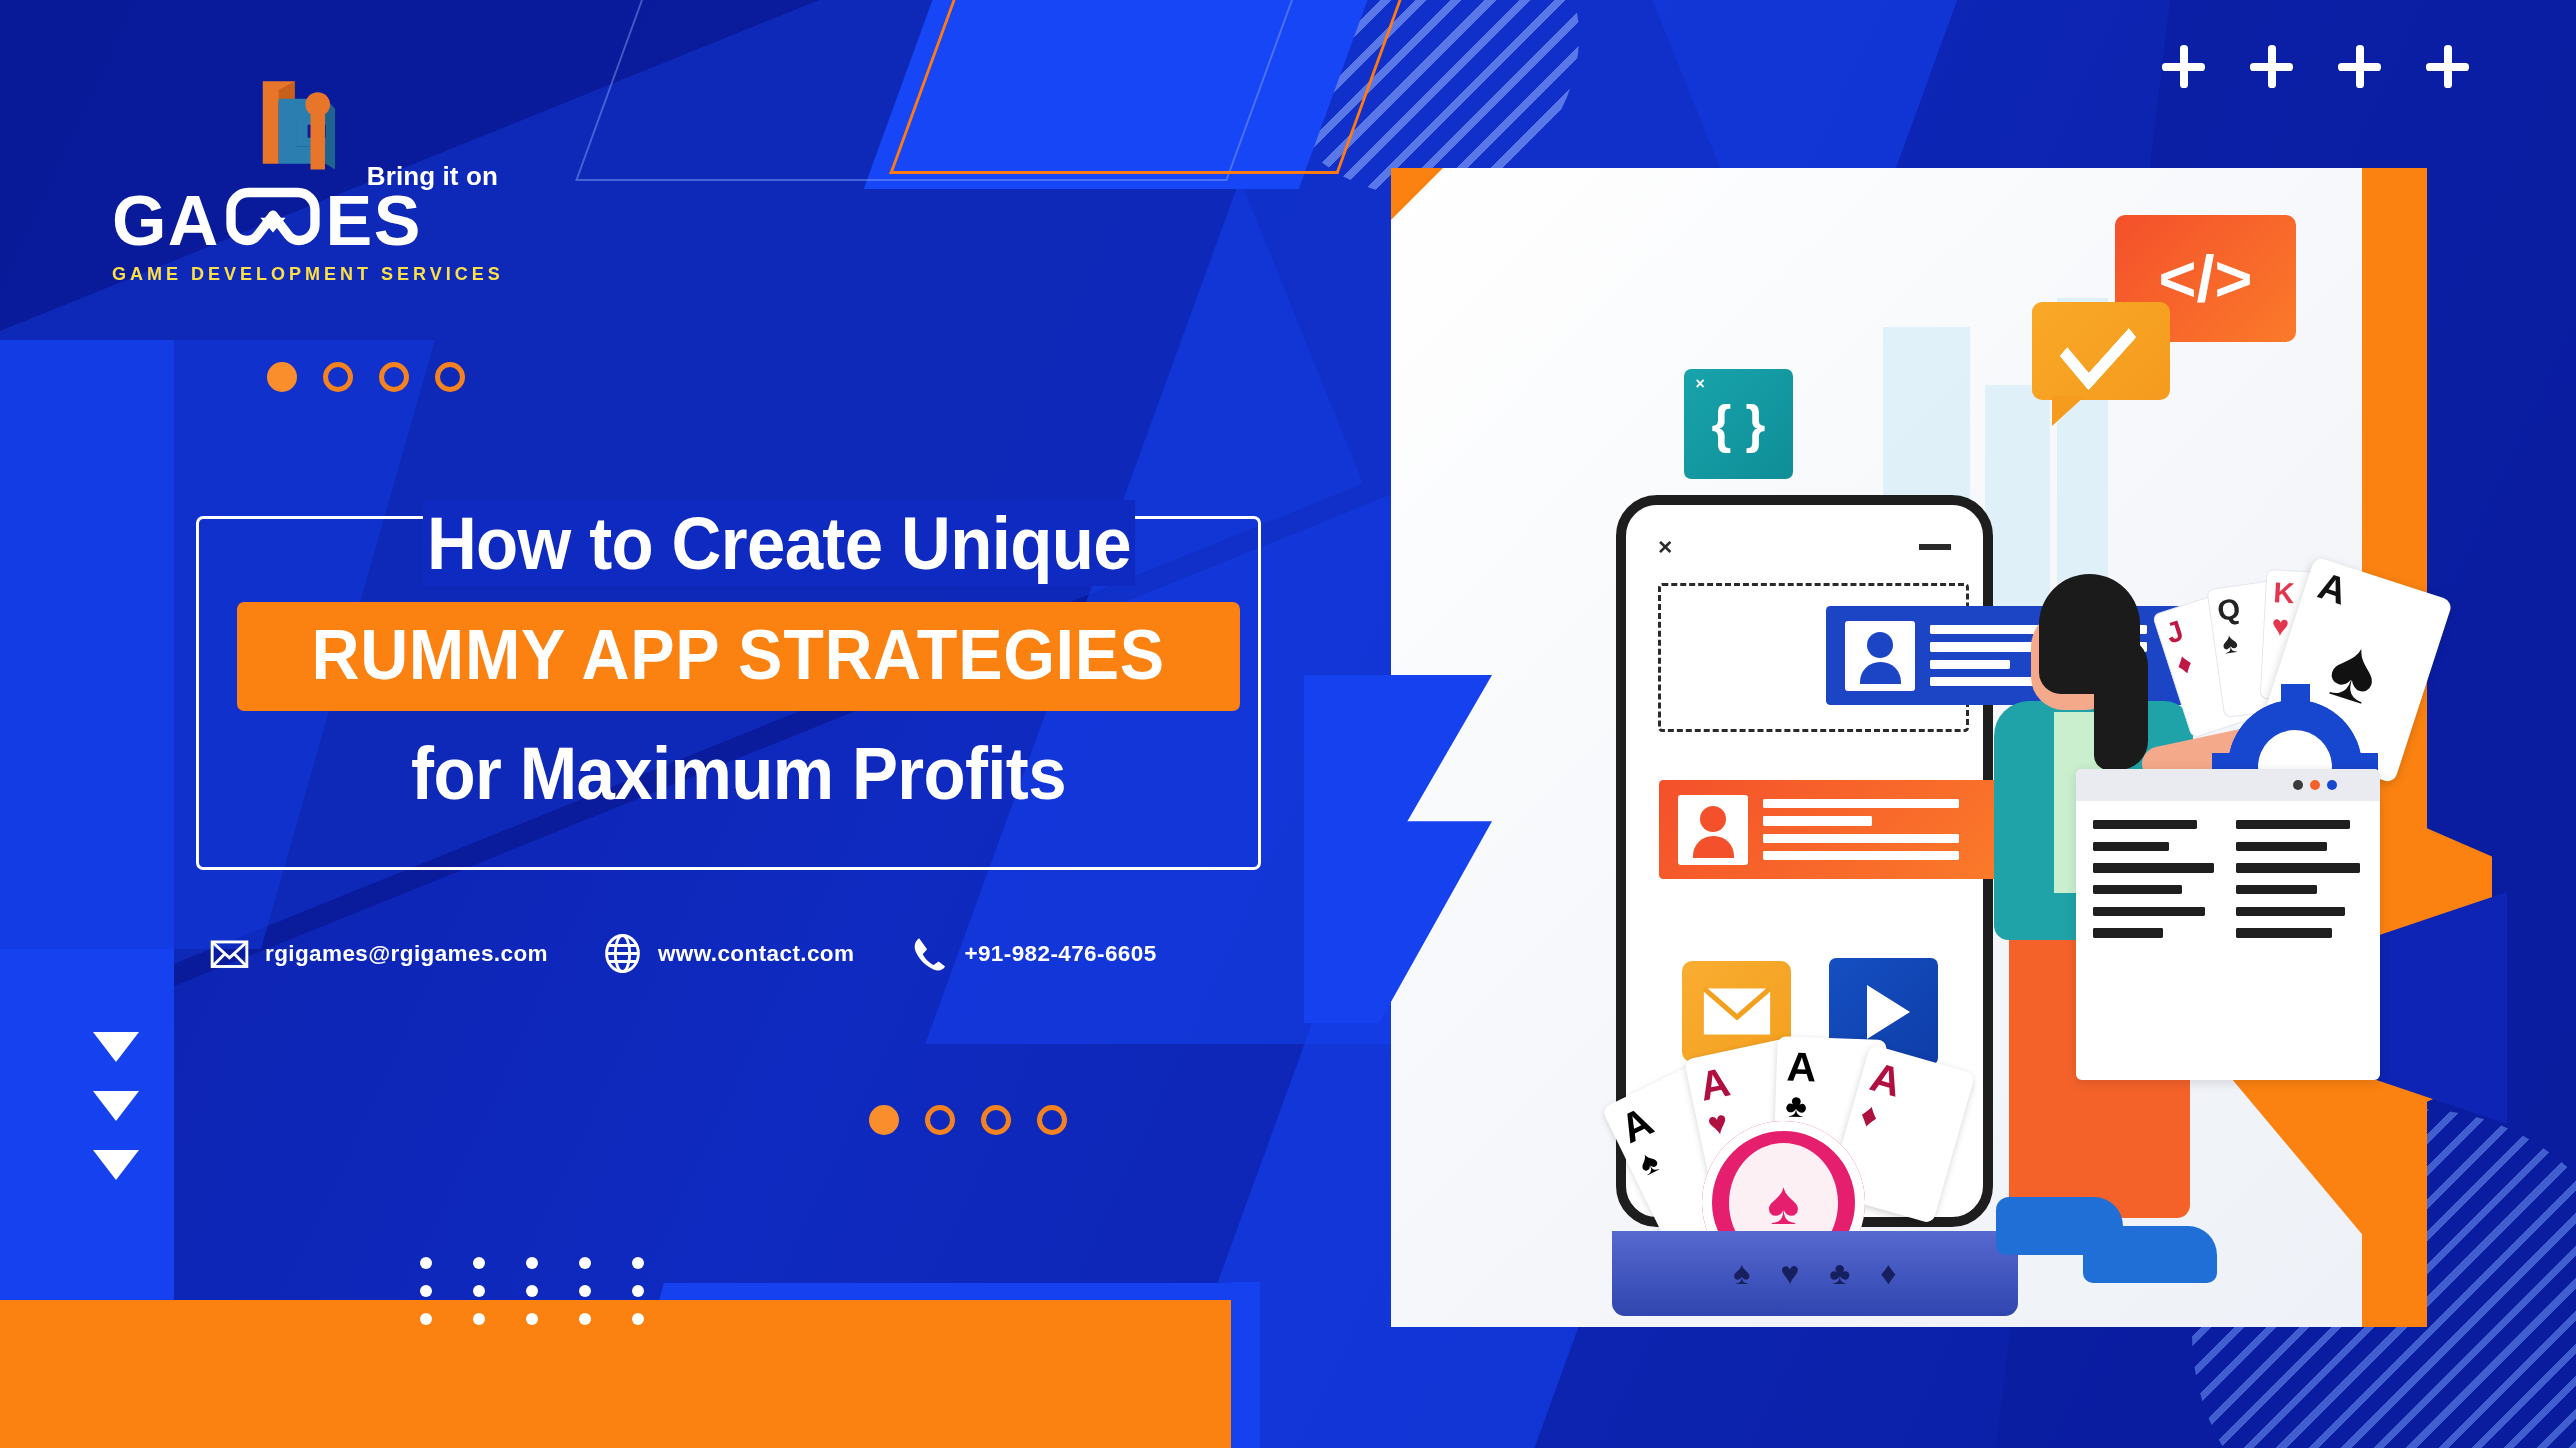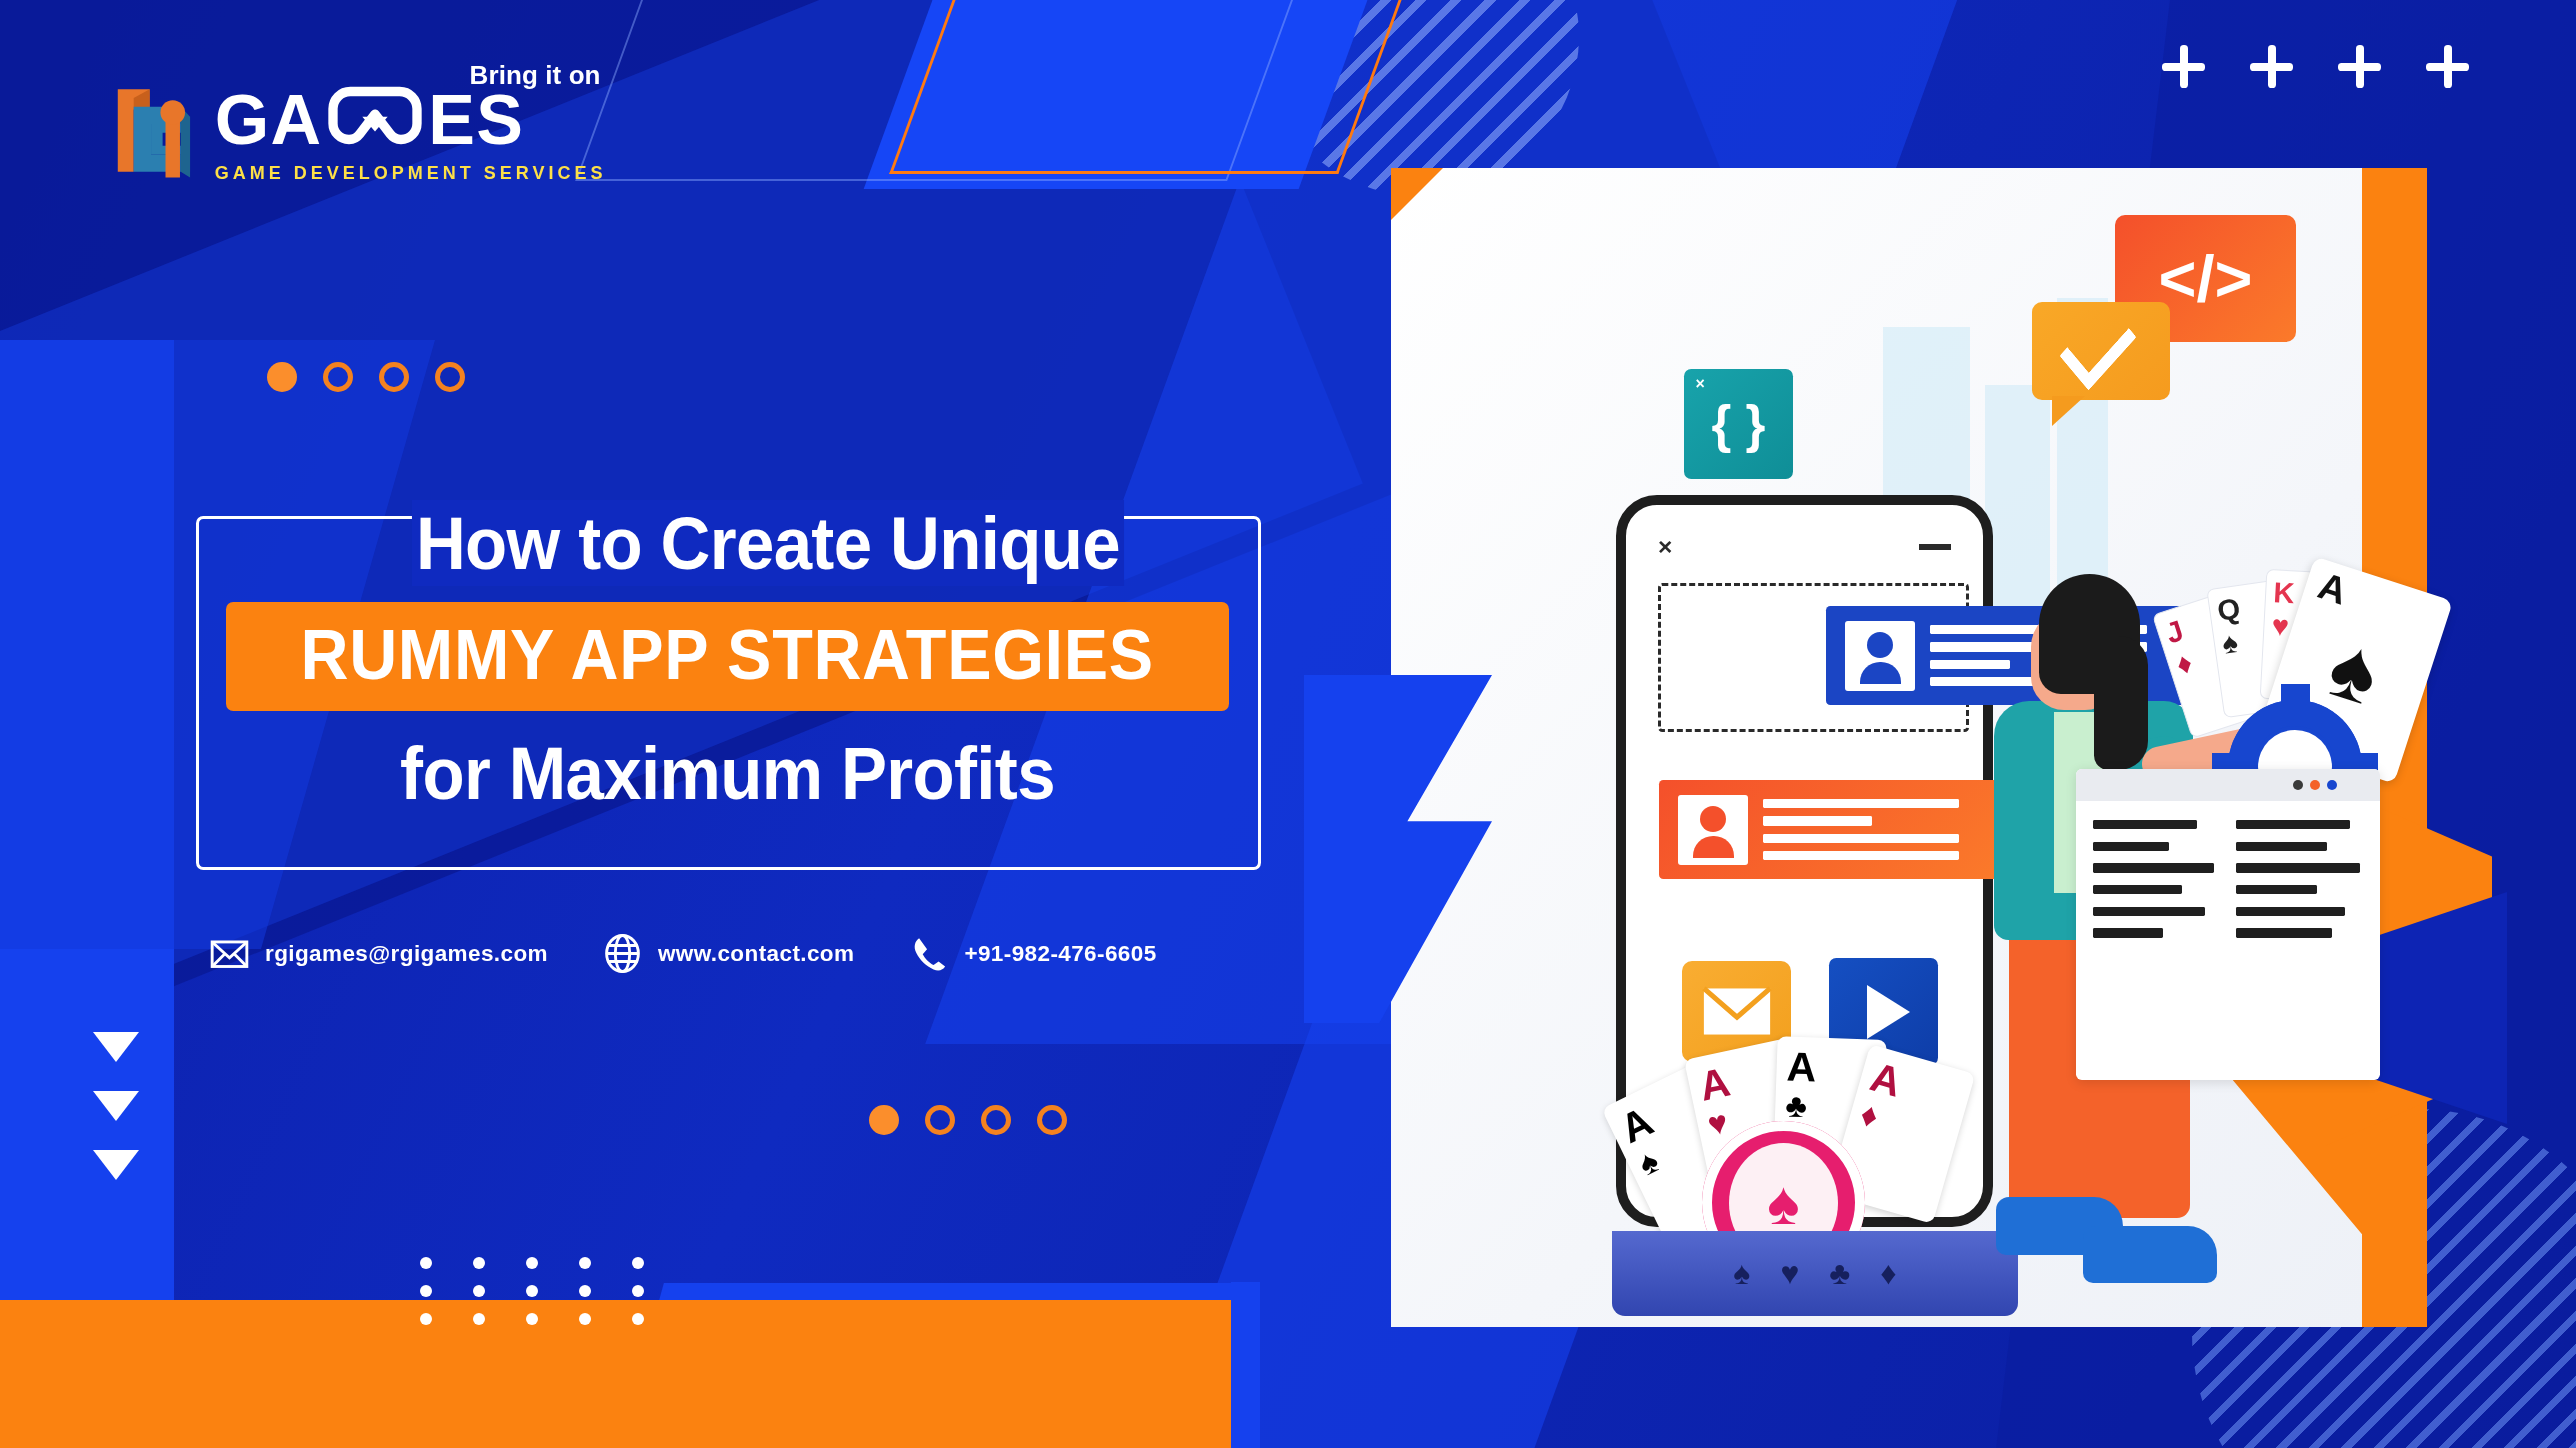--- a/index.html
+++ b/index.html
@@ -116,22 +116,22 @@
     clip-path: polygon(2% 0, 100% 0, 100% 100%, 0 100%);
   }
   .bottom-blue-edge {
     position: absolute; left: 1231px; bottom: 0;
     width: 29px; height: 167px;
     background: #1541ee;
   }
 
   
   .logo {
-    position: absolute; left: 112px; top: 76px;
-    display: flex; align-items: flex-start;
+    position: absolute; left: 112px; top: 68px;
+    display: flex; align-items: center; flex-direction: column;
   }
   .logo-mark { position: relative; width: 94px; height: 109px; margin-right: 8.7px; }
   .logo-words { position: relative; padding-top: 5.8px; }
   .logo-tagline {
     position: absolute; right: 5.8px; top: -16px;
     color: #ffffff; font-size: 26px; font-weight: 700;
     letter-spacing: 0.1px;
   }
   .logo-main {
     display: flex; align-items: center;
@@ -152,21 +152,21 @@
   .dot.filled { background: #fb8e2c; }
   .dot.hollow { border: 5px solid #f4821f; }
 
   
   .headline-box {
     position: absolute; left: 196px; top: 516px;
     width: 1065px; height: 354px;
     border: 3.6px solid #ffffff; border-radius: 7.2px;
   }
   .headline {
-    position: absolute; left: 206px; top: 500px;
+    position: absolute; left: 217px; top: 500px;
     width: 1043px;
   }
   .hl-line1, .hl-line3 {
     color: #ffffff;
     font-size: 75px; font-weight: 700;
     letter-spacing: -0.7px;
     text-align: center;
     font-family: "Liberation Sans Narrow", "Liberation Sans", sans-serif;
     transform: scaleX(.92);
   }

